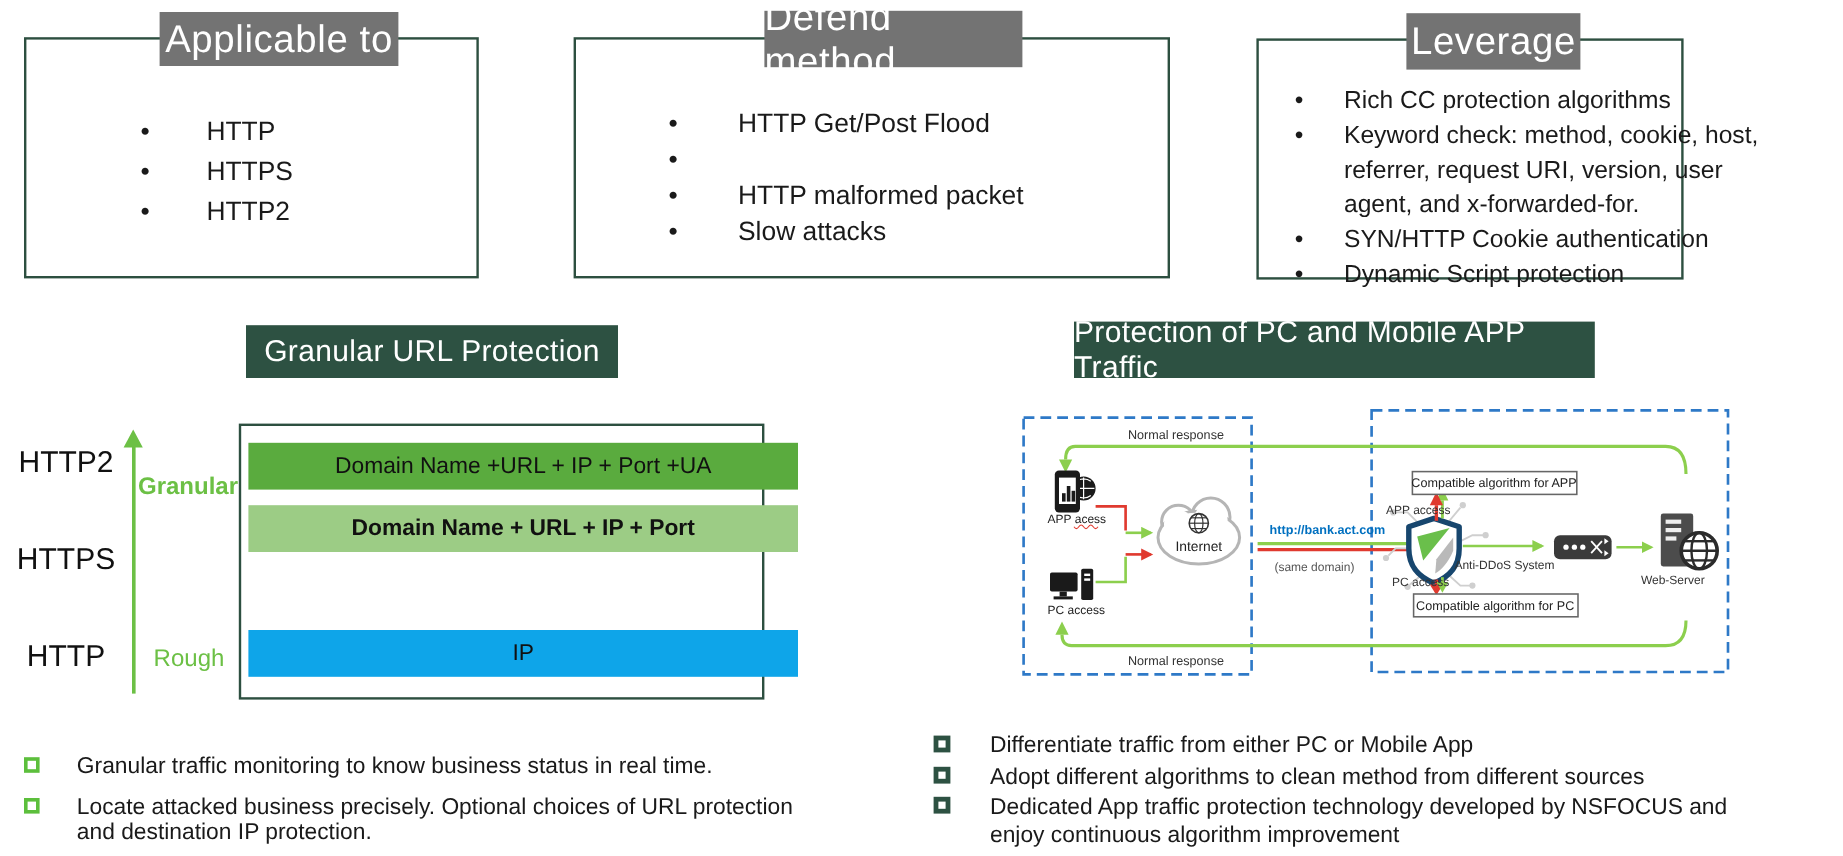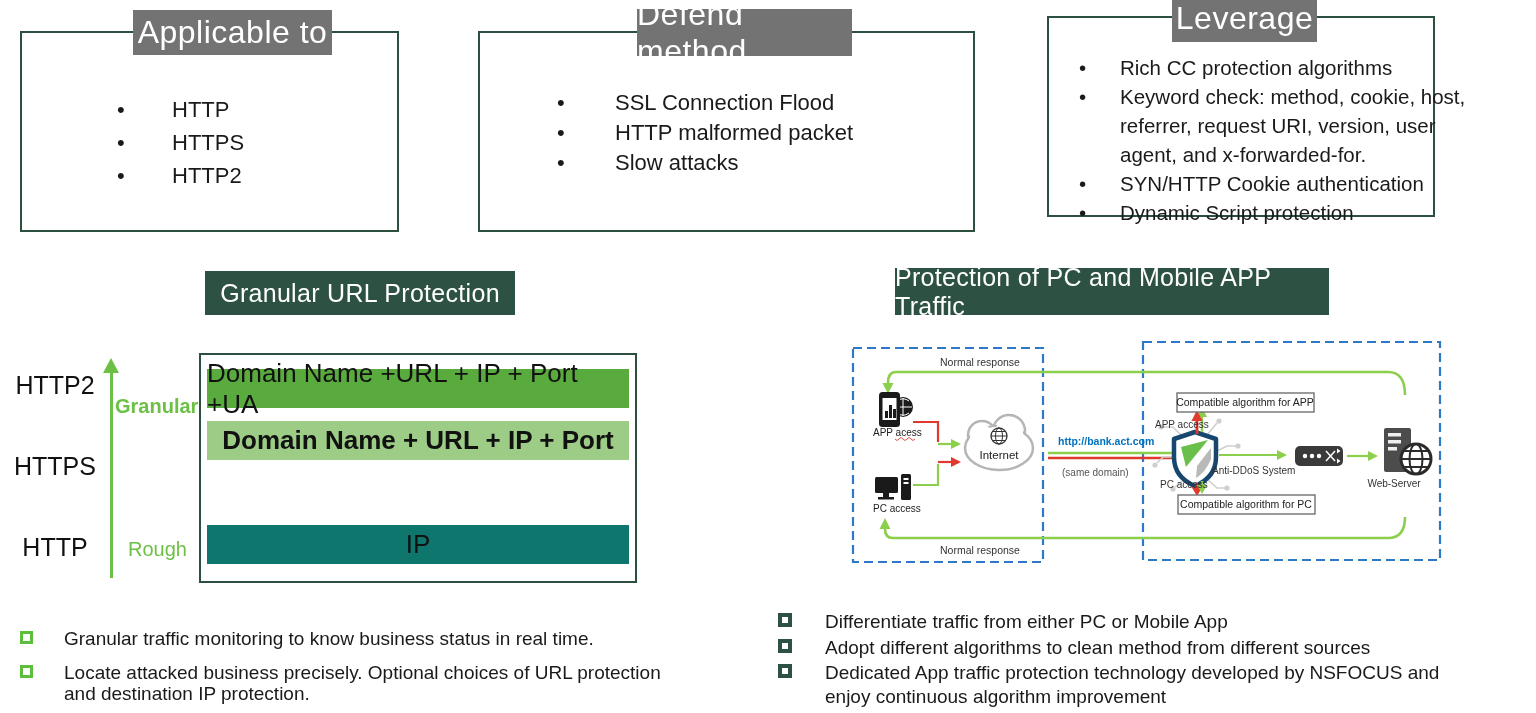--- a/index.html
+++ b/index.html
@@ -17,34 +17,34 @@
   #box1 { left:20px; top:31px; width:379px; height:201px; }
   #box1 .box-header { left:111px; top:-23px; width:199px; height:45px; }
   #box1 .b-list { position:absolute; left:95px; top:60px; font-size:22px; line-height:33px; }
   #box1 .dot { width:55px; }
 
   #box2 { left:478px; top:31px; width:497px; height:201px; }
   #box2 .box-header { left:157px; top:-24px; width:215px; height:47px; }
   #box2 .b-list { position:absolute; left:77px; top:55px; font-size:22px; line-height:30px; }
   #box2 .dot { width:58px; }
 
-  #box3 { left:1047px; top:16px; width:388px; height:201px;text-decoration:underline; }
+  #box3 { left:1047px; top:32px; width:356px; height:201px;text-decoration:underline; }
   #box3 .box-header { left:123px; top:-23px; width:145px; height:47px; }
   #box3 .b-list { position:absolute; left:30px; top:35px; font-size:20.5px; line-height:29px; }
   #box3 .dot { width:41px; }
   #box3 .b-txt { width:360px; }
 
   
   .banner { position:absolute; background:#2d5142; color:#fff; display:flex; align-items:center; justify-content:center; font-size:25px; letter-spacing:.3px; }
   #banner-granular { left:205px; top:271px; width:310px; height:44px; }
   #banner-pc { left:895px; top:268px; width:434px; height:47px; }
 
   
   #gbox { position:absolute; left:199px; top:353px; width:438px; height:230px; border:2px solid #2d4f40; background:#fff; }
-  .gbar { position:absolute; left:207px; width:422px; height:39px; display:flex; align-items:center; justify-content:center; font-size:26px; color:#111; }
+  .gbar { position:absolute; left:207px; width:458px; height:39px; display:flex; align-items:center; justify-content:center; font-size:19px; color:#111; }
   #gbar0 { top:369px; } #gbar1 { top:421px; } #gbar2 { top:473px; } #gbar3 { top:525px; }
   .proto { position:absolute; left:5px; width:100px; text-align:center; font-size:25px; color:#111; }
   #proto0 { top:371px; } #proto1 { top:452px; } #proto2 { top:533px; }
   #g-arrow-line { position:absolute; left:110px; top:372px; width:3px; height:206px; background:#6cc045; }
   #g-arrow-head { position:absolute; left:103px; top:358px; width:0; height:0; border-left:8px solid transparent; border-right:8px solid transparent; border-bottom:15px solid #6cc045; }
   .axis-note { position:absolute; font-size:20px; color:#6cc045; }
   #note-granular { left:115px; top:395px;font-weight:bold; }
   #note-rough { left:128px; top:538px; }
 
   
@@ -85,21 +85,24 @@
           <span class="b-txt">HTTP2</span>
         </div>
     </div>
   </div>
 
   <div class="top-box" id="box2">
     <div class="box-header">Defend method</div>
     <div class="b-list">
       <div class="b-row">
           <span class="dot"></span>
-          <span class="b-txt">SSL Connection Flood</span>
+          <span class="b-txt">HTTP Get/Post Flood</span>
+        </div>
+      <div class="b-row">
+          <span class="dot"></span>
         </div>
       <div class="b-row">
           <span class="dot"></span>
           <span class="b-txt">HTTP malformed packet</span>
         </div>
       <div class="b-row">
           <span class="dot"></span>
           <span class="b-txt">Slow attacks</span>
         </div>
     </div>
@@ -126,21 +129,21 @@
         </div>
     </div>
   </div>
 
   <div class="banner" id="banner-granular">Granular URL Protection</div>
   <div class="banner" id="banner-pc">Protection of PC and Mobile APP Traffic</div>
 
   <div id="gbox"></div>
   <div class="gbar" id="gbar0" style="background: rgb(90, 171, 62);">Domain Name +URL + IP + Port +UA</div>
   <div class="gbar" id="gbar1" style="background: rgb(156, 204, 133); font-weight: bold;">Domain Name + URL + IP + Port</div>
-  <div class="gbar" id="gbar3" style="background: #0f766e;">IP</div>
+  <div class="gbar" id="gbar3" style="background: #0ea5e9;">IP</div>
   <div class="proto" id="proto0">HTTP2</div>
   <div class="proto" id="proto1">HTTPS</div>
   <div class="proto" id="proto2">HTTP</div>
   <div id="g-arrow-line"></div>
   <div id="g-arrow-head"></div>
   <div class="axis-note" id="note-granular">Granular</div>
   <div class="axis-note" id="note-rough">Rough</div>
 
   <div id="list-left">
     <div class="sq-row">

